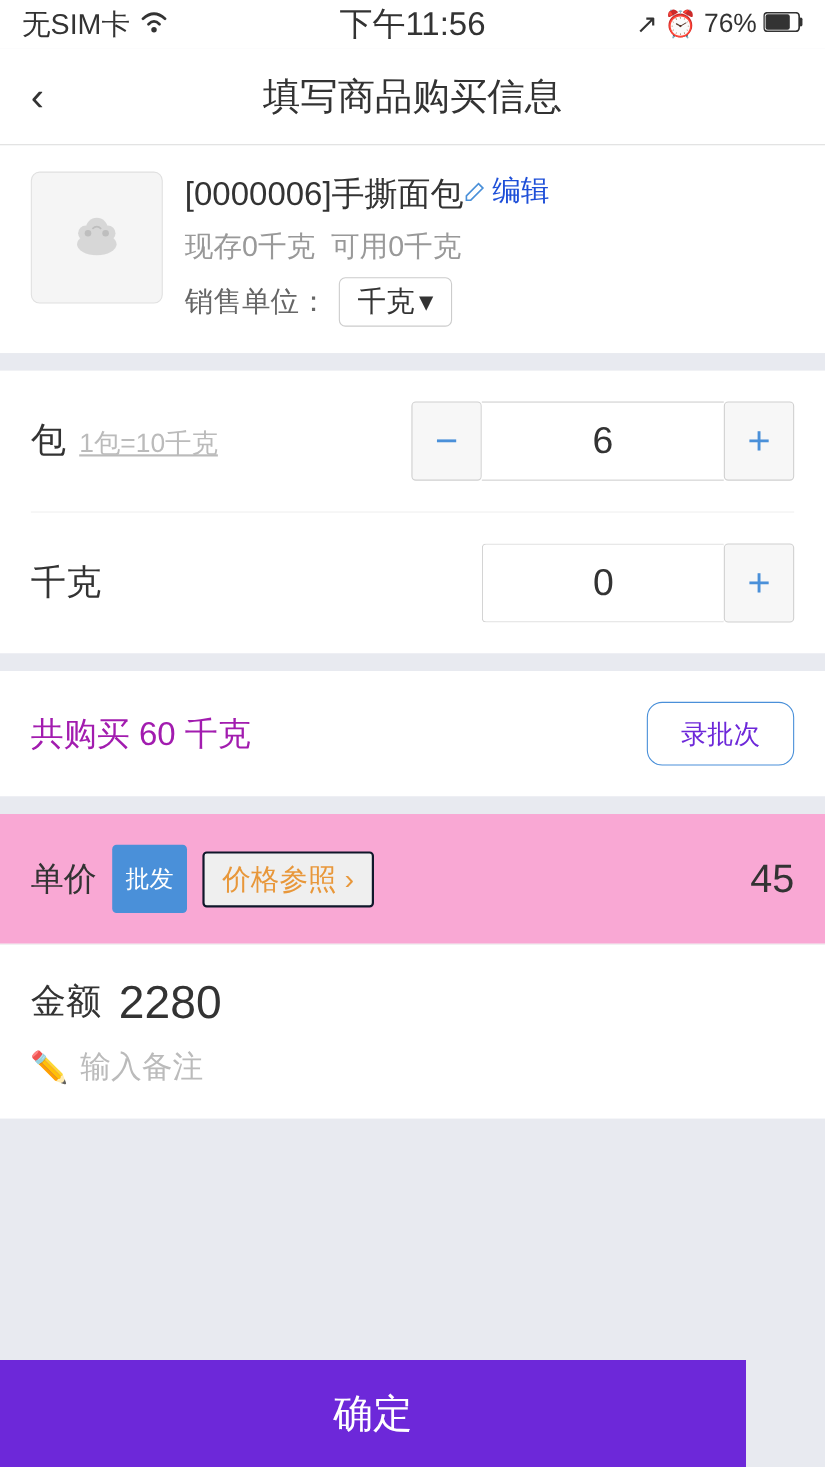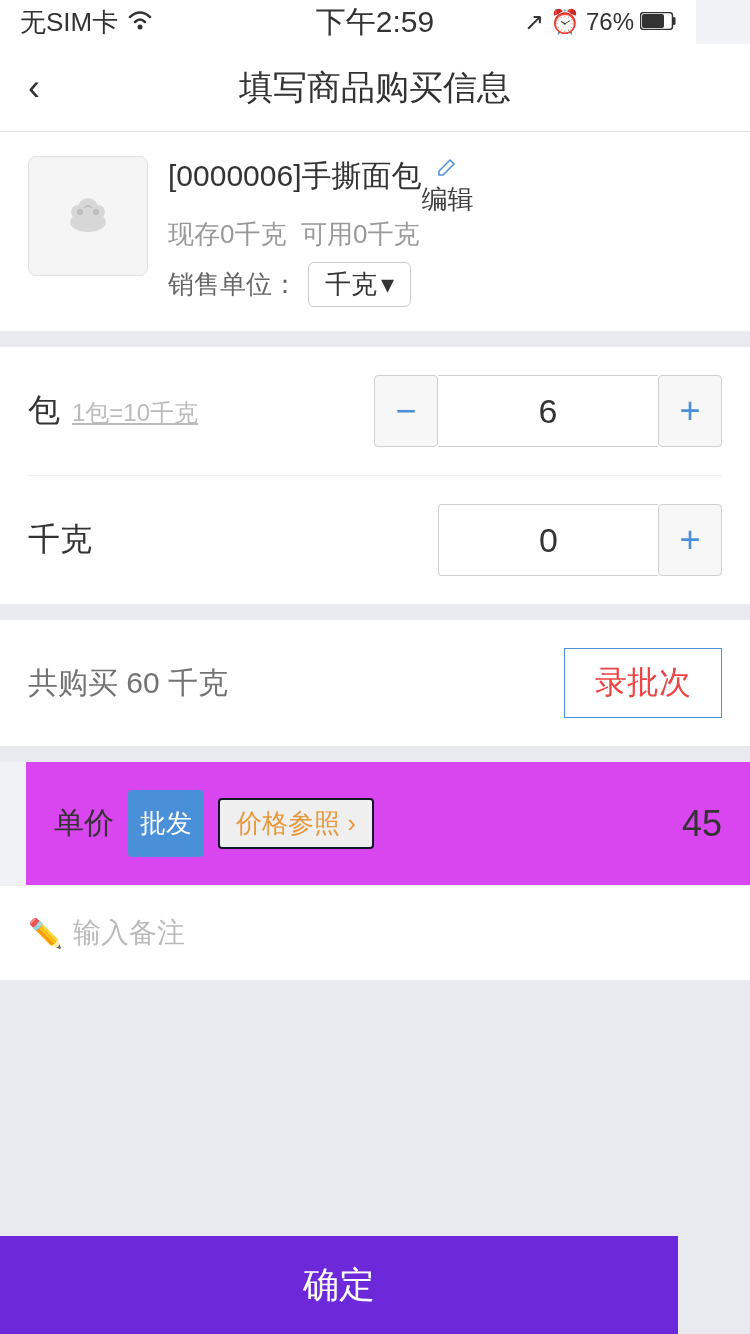--- a/index.html
+++ b/index.html
@@ -8,21 +8,21 @@
       width: 750px;
       min-height: 1334px;
       font-family: -apple-system, 'PingFang SC', 'Helvetica Neue', Arial, sans-serif;
       background: #f0f2f5;
       position: relative;
       overflow-x: hidden;
     }
 
     
     .status-bar {
-      width: 696px;
+      width: 750px;
       height: 44px;
       background: #fff;
       display: flex;
       align-items: center;
       justify-content: space-between;
       padding: 0 20px;
       font-size: 28px;
     }
     .status-left {
       display: flex;
@@ -122,26 +122,25 @@
       border-radius: 6px;
       padding: 4px 16px;
       font-size: 26px;
       color: #333;
       background: #fff;
       display: flex;
       align-items: center;
       gap: 4px;
     }
     .edit-btn {
-      color: #404040;
+      color: #1d4ed8;
       font-size: 26px;
       display: flex;
       align-items: center;
       gap: 4px;
-      flex-direction: column;
     }
     .product-header {
       display: flex;
       justify-content: flex-start;
       align-items: flex-start;
     }
 
     
     .section-divider {
       height: 16px;
@@ -208,57 +207,56 @@
     
     .total-row {
       background: #fff;
       padding: 28px;
       display: flex;
       align-items: center;
       justify-content: space-between;
     }
     .total-text {
       font-size: 30px;
-      color: #737373;
+      color: #a21caf;
     }
     .batch-btn {
       border: 1px solid #4a90d9;
-      border-radius: 0;
+      border-radius: 14px;
       padding: 12px 30px;
-      font-size: 32px;
-      color: #ef4444;
+      font-size: 24px;
+      color: #6d28d9;
       background: #fff;
       cursor: pointer;
     }
 
     
     .price-section {
-      background: #d946ef;
+      background: #f9a8d4;
       padding: 28px;
       margin-top: 0;
-      margin-left: 26px;
     }
     .price-row {
       display: flex;
       align-items: center;
       justify-content: space-between;
     }
     .price-left {
       display: flex;
       align-items: center;
       gap: 14px;
     }
     .price-label {
       font-size: 30px;
       color: #333;
     }
     .price-tag {
       background: #4a90d9;
       color: #fff;
-      font-size: 26px;
+      font-size: 22px;
       padding: 16px 12px;
       border-radius: 4px;
     }
     .price-ref-btn {
       border: 2px solid #0f172a;
       border-radius: 4px;
       padding: 6px 16px;
       font-size: 26px;
       color: #e8973a;
       display: flex;
@@ -337,21 +335,21 @@
     <span>无SIM卡</span>
     <span>
       <svg width="28" height="22" viewBox="0 0 28 22" fill="none">
         <path d="M14 18 C14 18 14 18 14 18" stroke="#333" stroke-width="3" stroke-linecap="round"></path>
         <path d="M9 13 Q14 8 19 13" stroke="#333" stroke-width="2.5" fill="none" stroke-linecap="round"></path>
         <path d="M4 8 Q14 -1 24 8" stroke="#333" stroke-width="2.5" fill="none" stroke-linecap="round"></path>
         <circle cx="14" cy="18" r="2.5" fill="#333"></circle>
       </svg>
     </span>
   </div>
-  <div class="status-center">下午2:59</div>
+  <div class="status-center">下午11:56</div>
   <div class="status-right">
     <span>↗</span>
     <span>⏰</span>
     <span>76%</span>
     <span>
       <svg width="36" height="18" viewBox="0 0 36 18">
         <rect x="0.5" y="0.5" width="32" height="17" rx="3" stroke="#333" stroke-width="1.5" fill="none"></rect>
         <rect x="32.5" y="5" width="3" height="8" rx="1.5" fill="#333"></rect>
         <rect x="2" y="2" width="22" height="14" rx="2" fill="#333"></rect>
       </svg>
@@ -440,20 +438,24 @@
     <div class="price-left">
       <span class="price-label">单价</span>
       <span class="price-tag">批发</span>
       <button class="price-ref-btn">价格参照 ›</button>
     </div>
     <span class="price-value">45</span>
   </div>
 </div>
 
 <div class="amount-section">
+  <div class="amount-row">
+    <span class="amount-label">金额</span>
+    <span class="amount-value">2280</span>
+  </div>
   <div class="note-row">
     <span class="note-icon">✏️</span>
     <span>输入备注</span>
   </div>
 </div>
 
 <div class="bottom-area" style="height: 380px; background:#e8eaf0;"></div>
 
 <button class="confirm-btn">确定</button>
 

